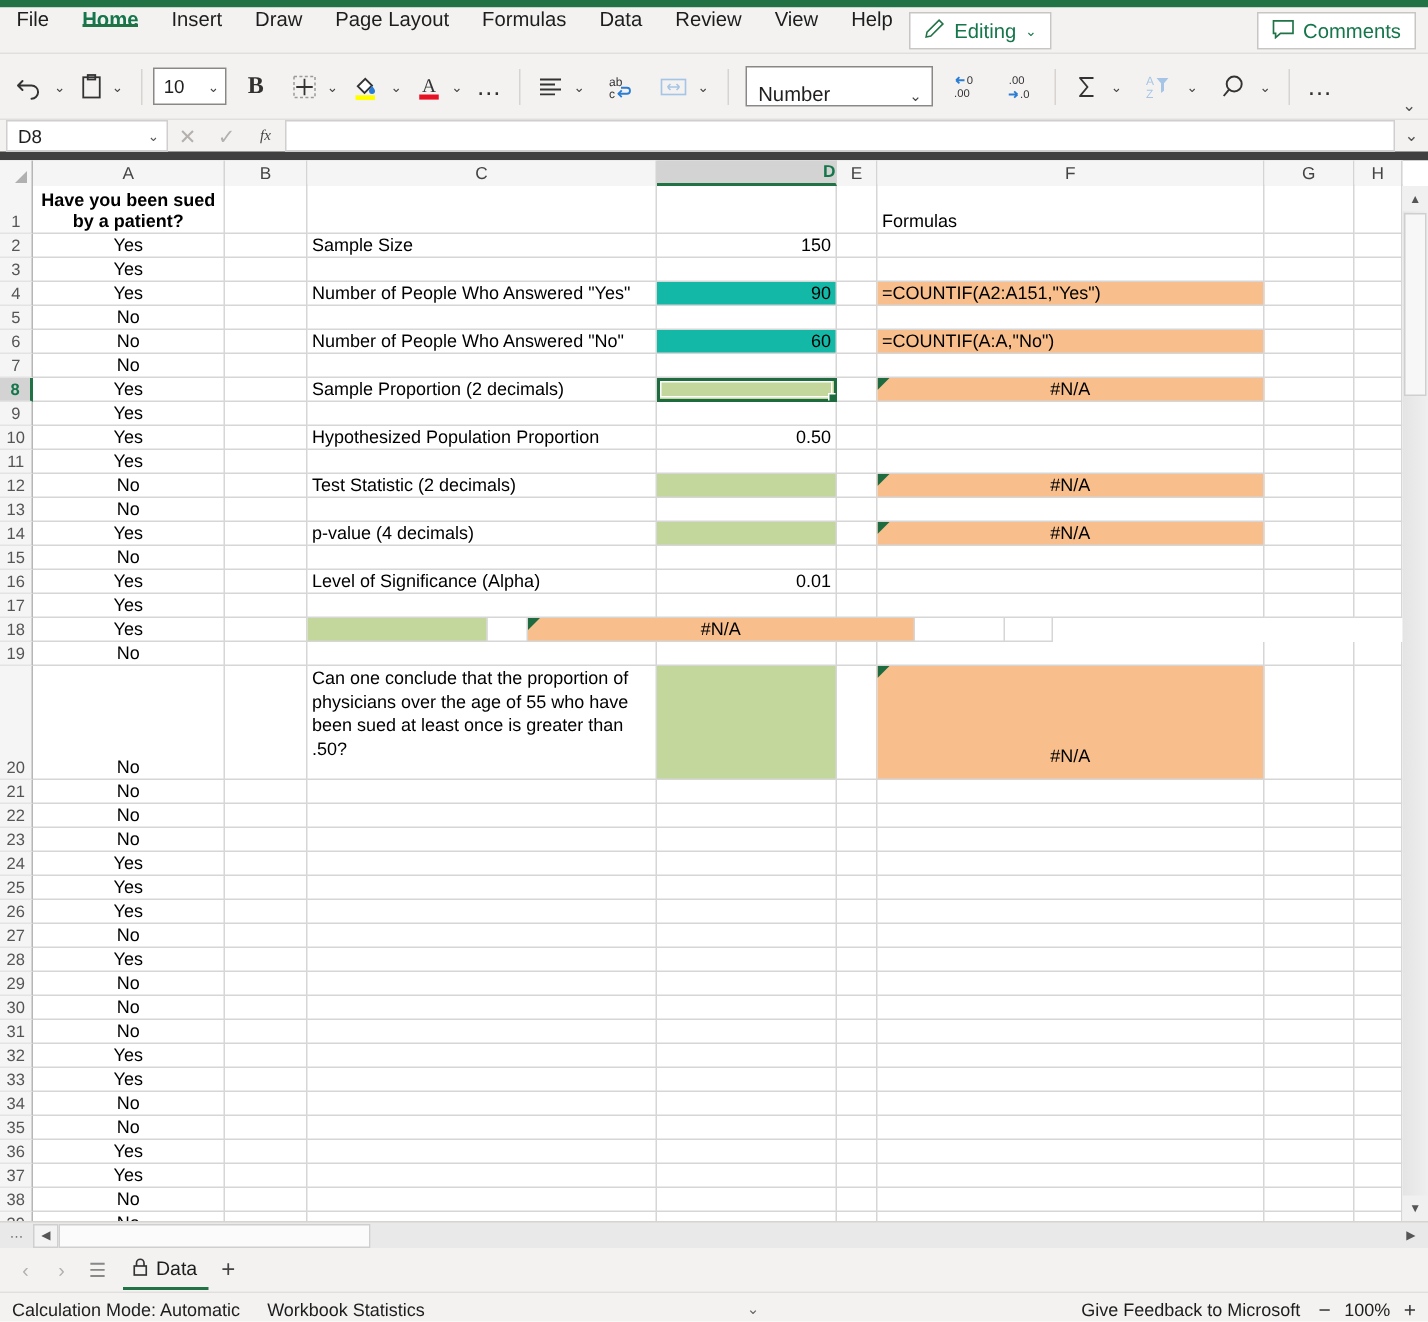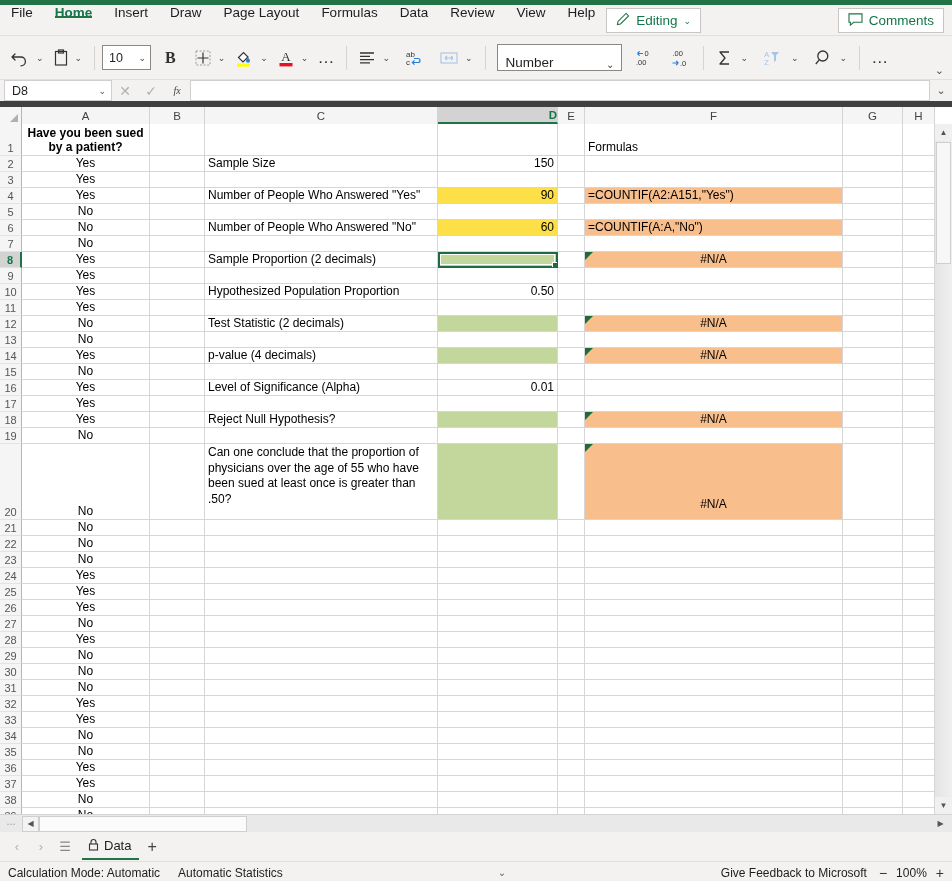--- a/index.html
+++ b/index.html
@@ -143,21 +143,21 @@
   }
   .c-a { flex: 0 0 128px; justify-content: center; }
   .c-b { flex: 0 0 55px; }
   .c-c { flex: 0 0 233px; }
   .c-d { flex: 0 0 120px; justify-content: flex-end; }
   .c-e { flex: 0 0 27px; }
   .c-f { flex: 0 0 258px; }
   .c-g { flex: 0 0 60px; }
   .c-h { flex: 0 0 32px; }
 
-  .blue   { background: #fde047; }
+  .blue   { background: #14b8a6; }
   .green  { background: #c3d69b; }
   .orange { background: #f8be8c; }
   .ctr    { justify-content: center; }
 
   .cmtflag { position: relative; }
   .cmtflag::before {
     content: ""; position: absolute; left: 0; top: 0;
     border-left: 8px solid #1d6b3e; border-bottom: 8px solid transparent;
   }
 
@@ -667,21 +667,20 @@
         <div class="cell c-d"></div>
         <div class="cell c-e"></div>
         <div class="cell c-f"></div>
         <div class="cell c-g"></div>
         <div class="cell c-h"></div>
       </div>
       <div class="row">
         <div class="rh">18</div>
         <div class="cell c-a">Yes</div>
         <div class="cell c-b"></div>
-        <div class="cell c-c">Reject Null Hypothesis?</div>
         <div class="cell c-d green"></div>
         <div class="cell c-e"></div>
         <div class="cell c-f orange ctr cmtflag">#N/A</div>
         <div class="cell c-g"></div>
         <div class="cell c-h"></div>
       </div>
       <div class="row">
         <div class="rh">19</div>
         <div class="cell c-a">No</div>
         <div class="cell c-b"></div>
@@ -941,21 +940,21 @@
         </svg>
     </span>
     <span>Data</span>
   </div>
   <div id="add-sheet-btn">+</div>
 </div>
 
 <div id="statusbar">
   <div id="status-left">
     <span>Calculation Mode: Automatic</span>
-    <span>Automatic Statistics</span>
+    <span>Workbook Statistics</span>
   </div>
   <div id="status-mid">
     <span style="font-size:10px;color:#666">⌄</span>
   </div>
   <div id="status-right">
     <span>Give Feedback to Microsoft</span>
     <span class="zoomctl">
       <span class="zoomsign">−</span>
       <span>100%</span>
       <span class="zoomsign">+</span>

